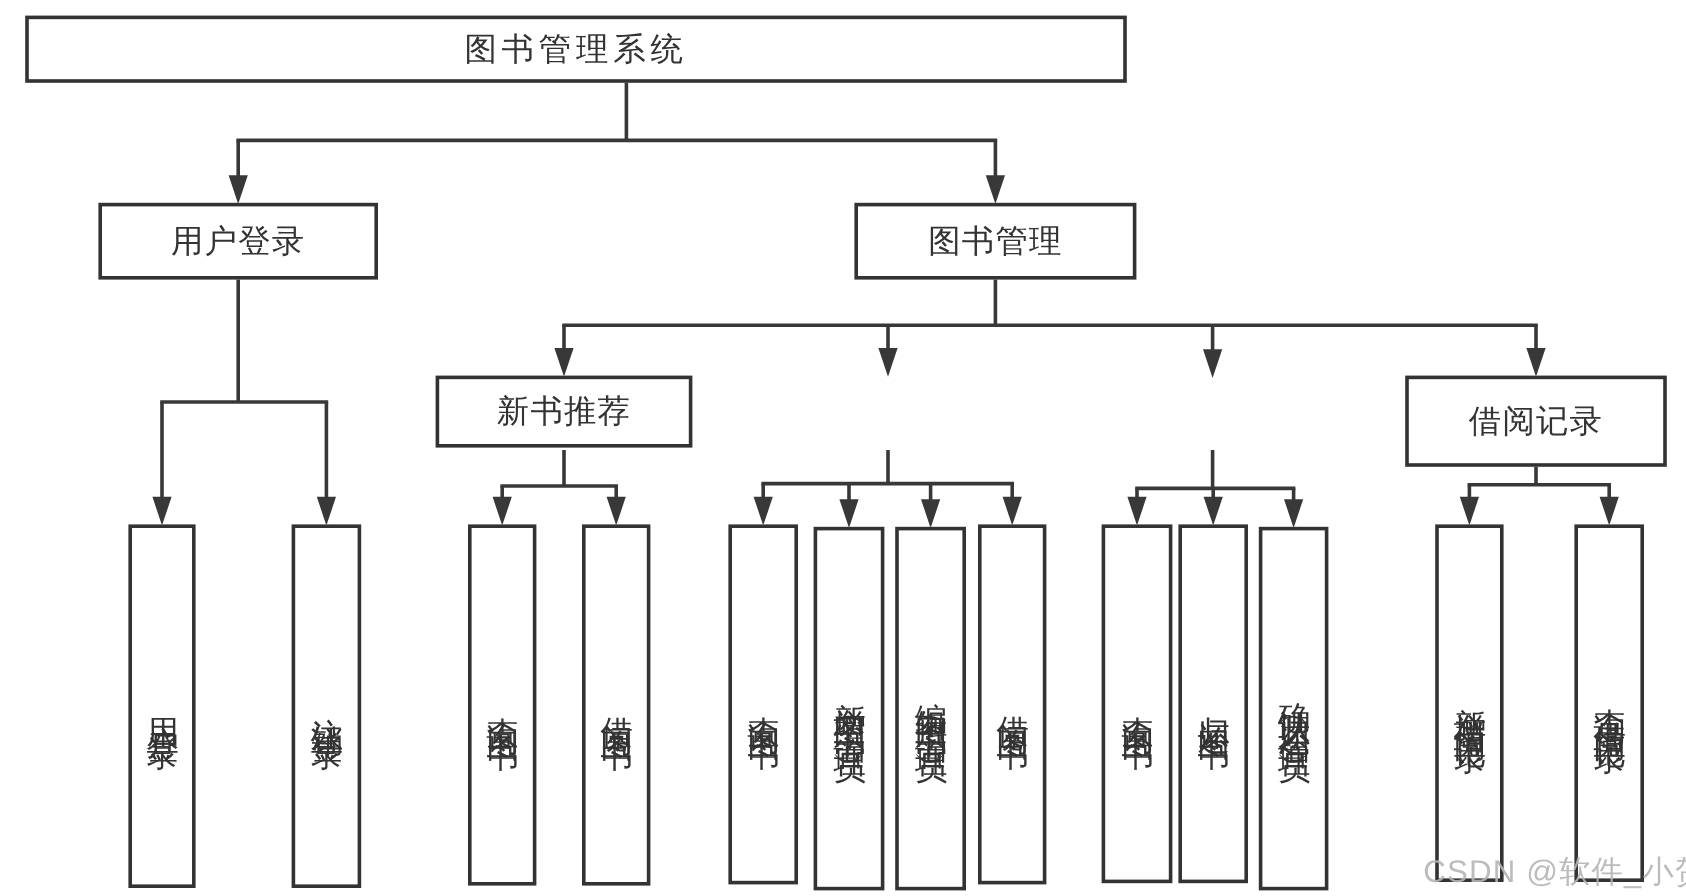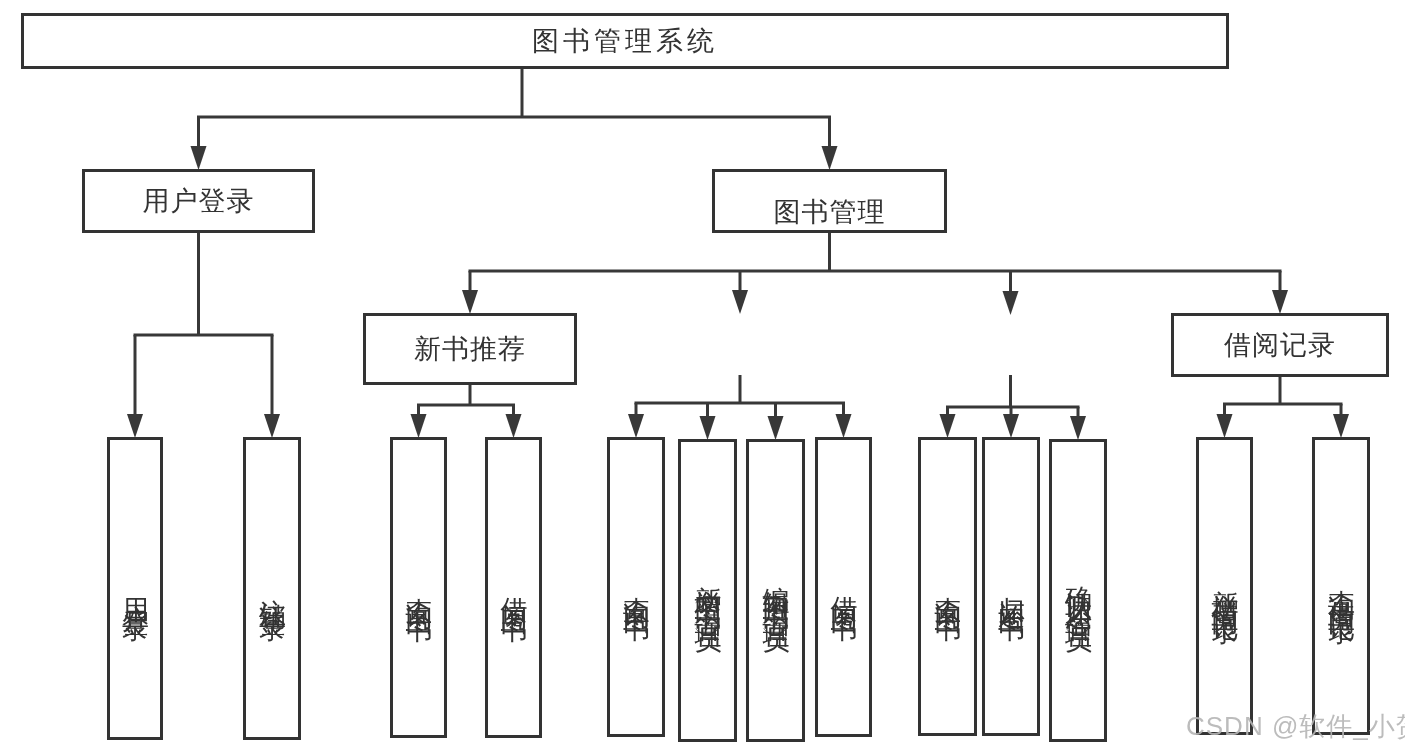--- a/index.html
+++ b/index.html
@@ -101,33 +101,33 @@
       <line x1="1078" y1="407" x2="1078" y2="421" stroke="#383838" stroke-width="3"></line>
       <polygon points="1070,416 1086,416 1078,440" fill="#383838"></polygon>
       <line x1="1280" y1="375" x2="1280" y2="404" stroke="#383838" stroke-width="3"></line>
       <line x1="1223" y1="404" x2="1342.5" y2="404" stroke="#383838" stroke-width="3"></line>
       <line x1="1224.5" y1="404" x2="1224.5" y2="419" stroke="#383838" stroke-width="3"></line>
       <polygon points="1216.5,414 1232.5,414 1224.5,438" fill="#383838"></polygon>
       <line x1="1341" y1="404" x2="1341" y2="419" stroke="#383838" stroke-width="3"></line>
       <polygon points="1333,414 1349,414 1341,438" fill="#383838"></polygon>
     </svg>
   <span class="watermark">CSDN @软件_小贺同学</span>
-<div class="node title" style="left: 21px; top: 13px; width: 1208px; height: 56px;">
+<div class="node title" style="left: 21px; top: 13px; width: 918px; height: 56px;">
       <span class="label">图书管理系统</span>
     </div>
     <div class="node branch" style="left: 82px; top: 169px; width: 233px; height: 64px;">
       <span class="label">用户登录</span>
     </div>
-    <div class="node branch" style="left: 712px; top: 169px; width: 235px; height: 64px; align-items: flex-end;">
+    <div class="node branch" style="left: 712px; top: 169px; width: 235px; height: 64px;">
       <span class="label">图书管理</span>
     </div>
-    <div class="node branch" style="left: 363px; top: 313px; width: 214px; height: 72px; text-align: center;">
+    <div class="node branch" style="left: 363px; top: 313px; width: 214px; height: 60px; text-align: center;">
       <span class="label">新书推荐</span>
     </div>
-    <div class="node branch" style="left: 1171px; top: 313px; width: 218px; height: 64px;">
+    <div class="node branch" style="left: 1171px; top: 313px; width: 218px; height: 76px;">
       <span class="label">借阅记录</span>
     </div>
     <div class="node leaf" style="left: 107px; top: 437px; width: 56px; height: 303px;">
       <span class="label">用户登录</span>
     </div>
     <div class="node leaf" style="left: 243px; top: 437px; width: 58px; height: 303px;">
       <span class="label">注销登录</span>
     </div>
     <div class="node leaf" style="left: 390px; top: 437px; width: 57px; height: 301px;">
       <span class="label">查询图书</span>

